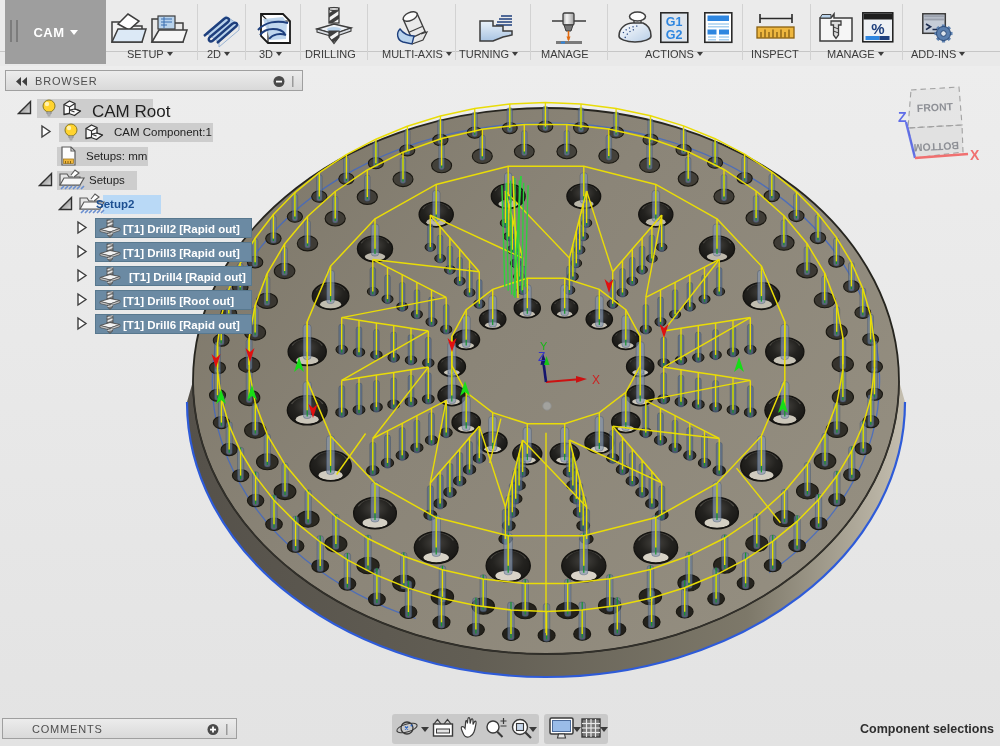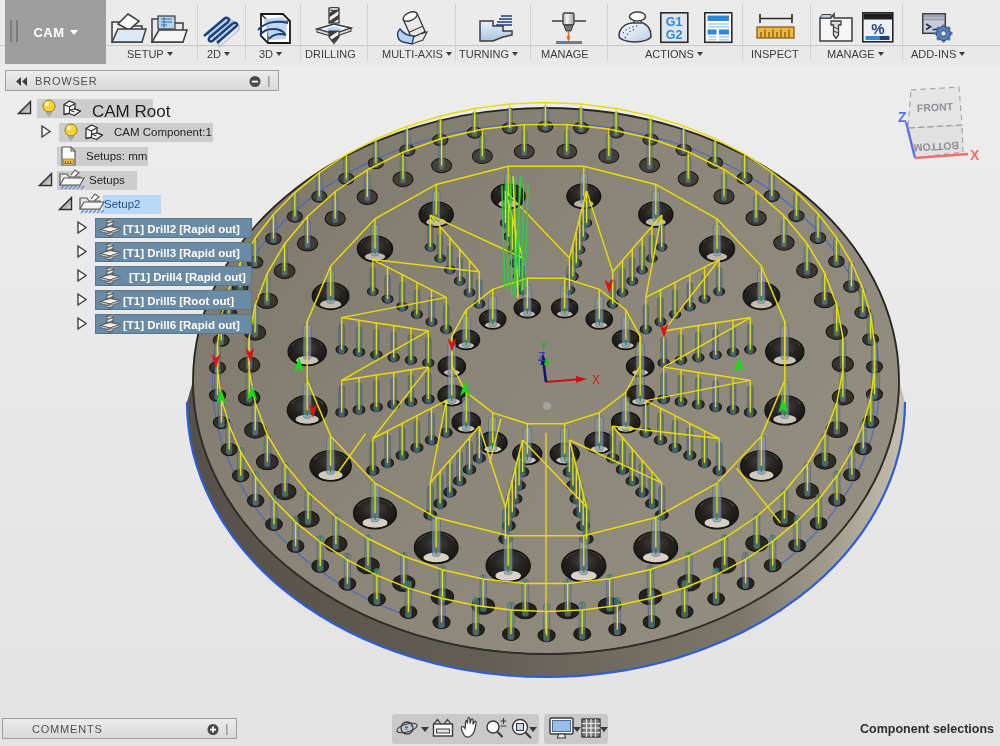--- a/index.html
+++ b/index.html
@@ -1,16 +1,16 @@
 <!DOCTYPE html>
 <html><head><meta charset="utf-8">
 <style>
 *{margin:0;padding:0;box-sizing:border-box}
 body{width:1000px;height:746px;overflow:hidden;font-family:"Liberation Sans",sans-serif;background:#e9e9e9;position:relative}
-.toolbar{position:absolute;left:0;top:0;width:1000px;height:46px;background:#ebebeb;border-bottom:1px solid #c6c6c6}
+.toolbar{position:absolute;left:0;top:0;width:1000px;height:52px;background:#ebebeb;border-bottom:1px solid #c6c6c6}
 .cambox{position:absolute;left:5px;top:0;width:101px;height:64px;background:#9e9e9e}
 .cambox .grip{position:absolute;left:5px;top:20px;width:8px;height:22px;border-left:2px solid #7c7c7c;border-right:2px solid #7c7c7c}
 .cambox .txt{position:absolute;left:0;top:25px;width:101px;text-align:center;color:#fff;font-size:13px;font-weight:bold;letter-spacing:.5px}
 .tlabel{position:absolute;top:48px;font-size:11px;color:#3c3c3c;white-space:nowrap}
 .sep{position:absolute;top:4px;width:1px;height:56px;background:#d2d2d2}
 .caret{display:inline-block;width:0;height:0;border-left:3.5px solid transparent;border-right:3.5px solid transparent;border-top:4px solid #3c3c3c;margin-left:3px;vertical-align:2px}
 .wcaret{display:inline-block;width:0;height:0;border-left:4px solid transparent;border-right:4px solid transparent;border-top:5px solid #fff;margin-left:5px;vertical-align:2px}
 .viewport{position:absolute;left:0;top:66px;width:1000px;height:680px;background:linear-gradient(#ededed,#e3e3e3)}
 .phead{position:absolute;height:21px;background:linear-gradient(#ececec,#d9d9d9);border:1px solid #9f9f9f;color:#4e4e4e;font-size:11px;letter-spacing:.8px}
 .drillbar{position:absolute;left:95px;width:157px;height:20px;background:#6b8aa3;border:1px solid #58788e;color:#fff;font-size:11.5px;font-weight:bold;line-height:20px}
@@ -1955,21 +1955,21 @@
 <polygon points="908,128 962,125 963,152 915,158"></polygon>
 </g>
 <text x="935" y="111" font-size="10.5" font-weight="bold" fill="#8e9096" text-anchor="middle" transform="rotate(-3 935 108)">FRONT</text>
 <text x="936" y="137" font-size="10.5" font-weight="bold" fill="#8e9096" text-anchor="middle" transform="rotate(177 936 140)">BOTTOM</text>
 <line x1="906" y1="122" x2="915" y2="158" stroke="#5060e8" stroke-width="2.5" opacity="0.85"></line>
 <text x="898" y="122" font-size="14" font-weight="bold" fill="#5060e8" opacity="0.9">Z</text>
 <line x1="915" y1="158" x2="968" y2="154" stroke="#f07070" stroke-width="2.5"></line>
 <text x="970" y="160" font-size="14" font-weight="bold" fill="#f07070">X</text>
 </g>
     </svg></div>
-<div class="phead" style="left:5px;top:70px;width:274px">
+<div class="phead" style="left:5px;top:70px;width:298px">
     <svg width="22" height="19" style="position:absolute;left:6px;top:1px">
       <path d="M9 5 L4 9.5 L9 14 Z" fill="#3f3f3f"></path>
       <path d="M15 5 L10 9.5 L15 14 Z" fill="#3f3f3f"></path>
     </svg>
     <span style="position:absolute;left:29px;top:4px">BROWSER</span>
     <svg width="30" height="19" style="position:absolute;right:2px;top:1px">
       <circle cx="9" cy="9.5" r="5.5" fill="#4a4a4a"></circle>
       <rect x="6" y="8.7" width="6" height="1.8" fill="#fff"></rect>
       <rect x="22" y="4" width="1.5" height="11" fill="#9a9a9a"></rect>
     </svg>
@@ -2052,21 +2052,21 @@
   </svg>
 <div style="position:absolute;left:103px;top:195px;width:58px;height:19px;background:#b9d9f6"></div>
 <svg width="28" height="24" style="position:absolute;left:79px;top:192px">
 <path d="M1 6 L8 6 L10 9 L21 9 L21 17 L1 17 Z" fill="#e6e6e6" stroke="#5a5a5a" stroke-width="1.2"></path>
 <path d="M1 17 L5 10 L25 10 L21 17 Z" fill="#f6f6f6" stroke="#5a5a5a" stroke-width="1.2"></path>
 <path d="M12 7 L16 2 L20 5 L15 9" fill="#fff" stroke="#5a5a5a" stroke-width="1.1"></path>
 <g stroke="#6a8fd0" stroke-width="1.6">
 <path d="M2 21 L5 18 M6 21 L9 18 M10 21 L13 18 M14 21 L17 18 M18 21 L21 18 M22 21 L25 18"></path>
     </g>
   </svg>
-<div style="position:absolute;left:104px;top:198px;font-size:11.5px;color:#1c4f91;font-weight:normal">Setup2</div>
+<div style="position:absolute;left:96px;top:198px;font-size:11.5px;color:#1c4f91;font-weight:bold">Setup2</div>
 <svg width="16" height="16" style="position:absolute;left:74px;top:220px">
     <polygon points="4,2 12,7.5 4,13" fill="#fdfdfd" stroke="#3f3f3f" stroke-width="1.4"></polygon>
   </svg>
 <div class="drillbar" style="top:218px">
     <span style="position:absolute;left:27px">[T1] Drill2 [Rapid out]</span>
   </div>
 <svg width="24" height="19" style="position:absolute;left:98px;top:219px">
 <rect x="9" y="1" width="6" height="7" fill="#7a7a7a"></rect>
 <path d="M9 3 L15 0.5 M9 6.5 L15 4" stroke="#e8e8e8" stroke-width="1.6"></path>
 <rect x="9" y="1" width="6" height="7" fill="none" stroke="#4a4a4a" stroke-width="0.8"></rect>

